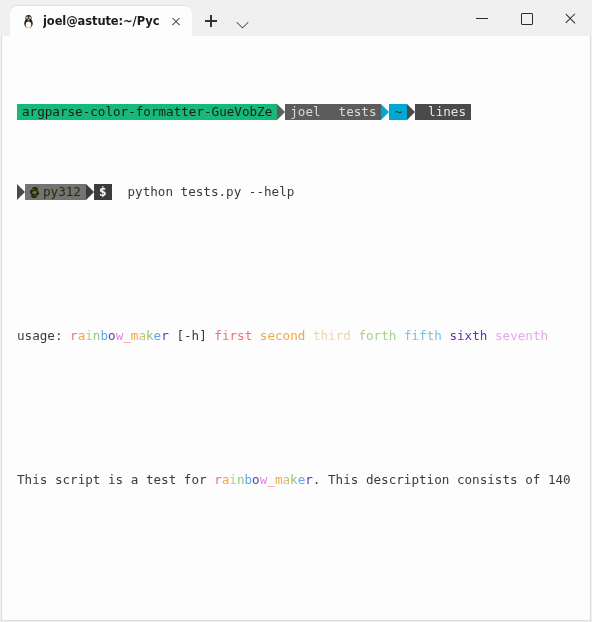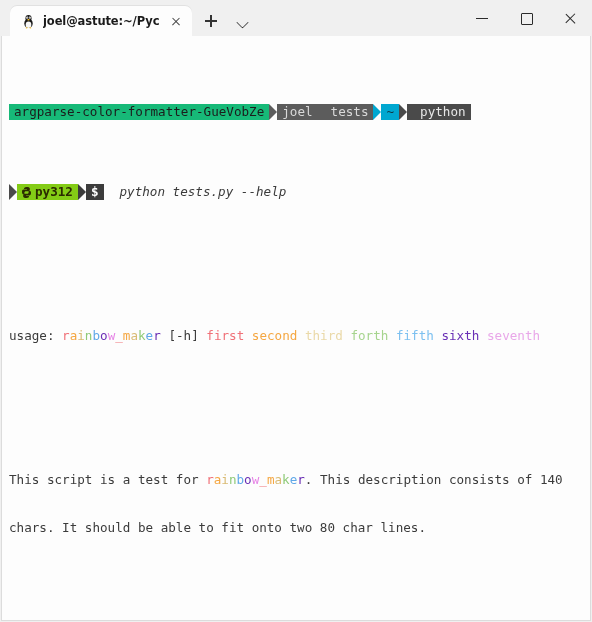--- a/index.html
+++ b/index.html
@@ -69,21 +69,21 @@
   .wc-close::before{transform:rotate(45deg);}
   .wc-close::after{transform:rotate(-45deg);}
 
   
   .terminal{
     flex:1 1 auto;position:relative;
     background:#fdfdfd;
     border:1px solid #dcdcdc;border-top:none;
     margin:0 1px 1px 1px;
     overflow:hidden;
-    padding:2px 0 0 3px;
+    padding:2px 0 0 11px;
     box-sizing:border-box;
   }
   .screen{
     font-family:"DejaVu Sans Mono",monospace;
     font-size:12.6px;
     line-height:16px;
     color:#3b3b3b;
     white-space:pre;
     padding:2px 0 0 4px;
     letter-spacing:0px;
@@ -92,23 +92,23 @@
   .blank{height:16px;}
 
   
   .pl{display:flex;align-items:center;height:16px;white-space:pre;font-size:12.6px;line-height:16px;}
   .seg{display:flex;align-items:center;height:16px;padding:0 5px;white-space:pre;}
   .sep{width:0;height:0;border-top:8px solid transparent;border-bottom:8px solid transparent;border-left-width:8px;border-left-style:solid;}
   .seg-repo{background:#17b978;color:#1c1c1c;font-weight:400;}
   .seg-dark{background:#5c5c5c;color:#dadada;text-align:right;}
   .seg-darker{background:#4a4a4a;color:#e6e6e6;}
   .seg-cyan{background:#00a7d0;color:#0f3a46;}
-  .seg-py{background:#84cc16;color:#2b2b00;font-weight:bold;}
+  .seg-py{background:#737373;color:#2b2b00;}
   .seg-dollar{background:#3c3c3c;color:#ffffff;font-weight:700;}
-  .cmd{padding-left:8px;color:#3b3b3b;font-style:italic;}
+  .cmd{padding-left:8px;color:#3b3b3b;}
   .scrollbar{
     position:absolute;right:1px;top:2px;width:6px;height:96px;border-radius:3px;background:transparent;
   }
 </style>
 </head>
 <body>
 
 <div class="window">
 
   <div class="titlebar">
@@ -146,21 +146,21 @@
       <div class="pl">
         <span class="seg seg-repo">argparse-color-formatter-GueVobZe</span>
         <span class="sep" style="border-left-color:#5c5c5c;"></span>
         <span class="seg seg-dark">joel</span>
         <span class="sep" style="border-left-color:#5c5c5c;background:#5c5c5c;border-top-color:#5c5c5c;border-bottom-color:#5c5c5c;"></span>
         <span class="seg seg-dark">tests</span>
         <span class="sep" style="border-left-color:#00a7d0;"></span>
         <span class="seg seg-cyan">~</span>
         <span class="sep" style="border-left-color:#4a4a4a;"></span>
         <span class="sep" style="border-left-color:#4a4a4a;background:#4a4a4a;border-top-color:#4a4a4a;border-bottom-color:#4a4a4a;"></span>
-        <span class="seg seg-darker">python</span>
+        <span class="seg seg-darker">lines</span>
       </div>
 
       
       <div class="pl">
         <span class="sep" style="border-left-color:#4a4a4a;"></span>
         <span class="seg seg-py">
           <svg width="9" height="11" viewBox="0 0 9 11" style="margin-right:4px">
             <path d="M4.5 0 C2.4 0 2 1 2 2 H5 V2.6 H1.6 C0.6 2.6 0 3.4 0 5 C0 6.5 .6 7.3 1.6 7.3 H2.4 V5.8 C2.4 4.8 3 4.2 4 4.2 H6.4 C7.2 4.2 7.8 3.6 7.8 2.8 V1.5 C7.8 .6 7 0 4.5 0 Z" fill="#2b2b00"></path>
             <path d="M4.5 11 C6.6 11 7 10 7 9 H4 V8.4 H7.4 C8.4 8.4 9 7.6 9 6 C9 4.5 8.4 3.7 7.4 3.7 H6.6 V5.2 C6.6 6.2 6 6.8 5 6.8 H2.6 C1.8 6.8 1.2 7.4 1.2 8.2 V9.5 C1.2 10.4 2 11 4.5 11 Z" fill="#2b2b00"></path>
           </svg><span>py312</span>
@@ -173,21 +173,20 @@
 
       <div class="blank"></div>
 
       
       <div class="ln"><span>usage: </span><span id="prog-rainbow"><span style="color: rgb(240, 113, 120);">r</span><span style="color: rgb(245, 167, 66);">a</span><span style="color: rgb(217, 187, 116);">i</span><span style="color: rgb(143, 202, 120);">n</span><span style="color: rgb(95, 168, 232);">b</span><span style="color: rgb(106, 47, 181);">o</span><span style="color: rgb(230, 130, 230);">w</span><span style="color: rgb(240, 113, 120);">_</span><span style="color: rgb(245, 167, 66);">m</span><span style="color: rgb(217, 187, 116);">a</span><span style="color: rgb(143, 202, 120);">k</span><span style="color: rgb(95, 168, 232);">e</span><span style="color: rgb(106, 47, 181);">r</span></span><span> [-h] </span><span id="usage-args"><span style="color: rgb(240, 113, 120);">first</span> <span style="color: rgb(245, 167, 66);">second</span> <span style="color: rgb(234, 217, 168);">third</span> <span style="color: rgb(166, 212, 142);">forth</span> <span style="color: rgb(124, 192, 240);">fifth</span> <span style="color: rgb(106, 47, 181);">sixth</span> <span style="color: rgb(233, 167, 233);">seventh</span></span></div>
 
       <div class="blank"></div>
 
       
       <div class="ln"><span>This script is a test for </span><span id="desc-rainbow"><span style="color: rgb(240, 113, 120);">r</span><span style="color: rgb(245, 167, 66);">a</span><span style="color: rgb(217, 187, 116);">i</span><span style="color: rgb(143, 202, 120);">n</span><span style="color: rgb(95, 168, 232);">b</span><span style="color: rgb(106, 47, 181);">o</span><span style="color: rgb(230, 130, 230);">w</span><span style="color: rgb(240, 113, 120);">_</span><span style="color: rgb(245, 167, 66);">m</span><span style="color: rgb(217, 187, 116);">a</span><span style="color: rgb(143, 202, 120);">k</span><span style="color: rgb(95, 168, 232);">e</span><span style="color: rgb(106, 47, 181);">r</span></span><span>. This description consists of 140</span></div>
-      <div class="ln">chars. It should be able to fit onto two 80 char lines.</div>
 
       <div class="blank"></div>
 
       
       
       
 
       
 
       

